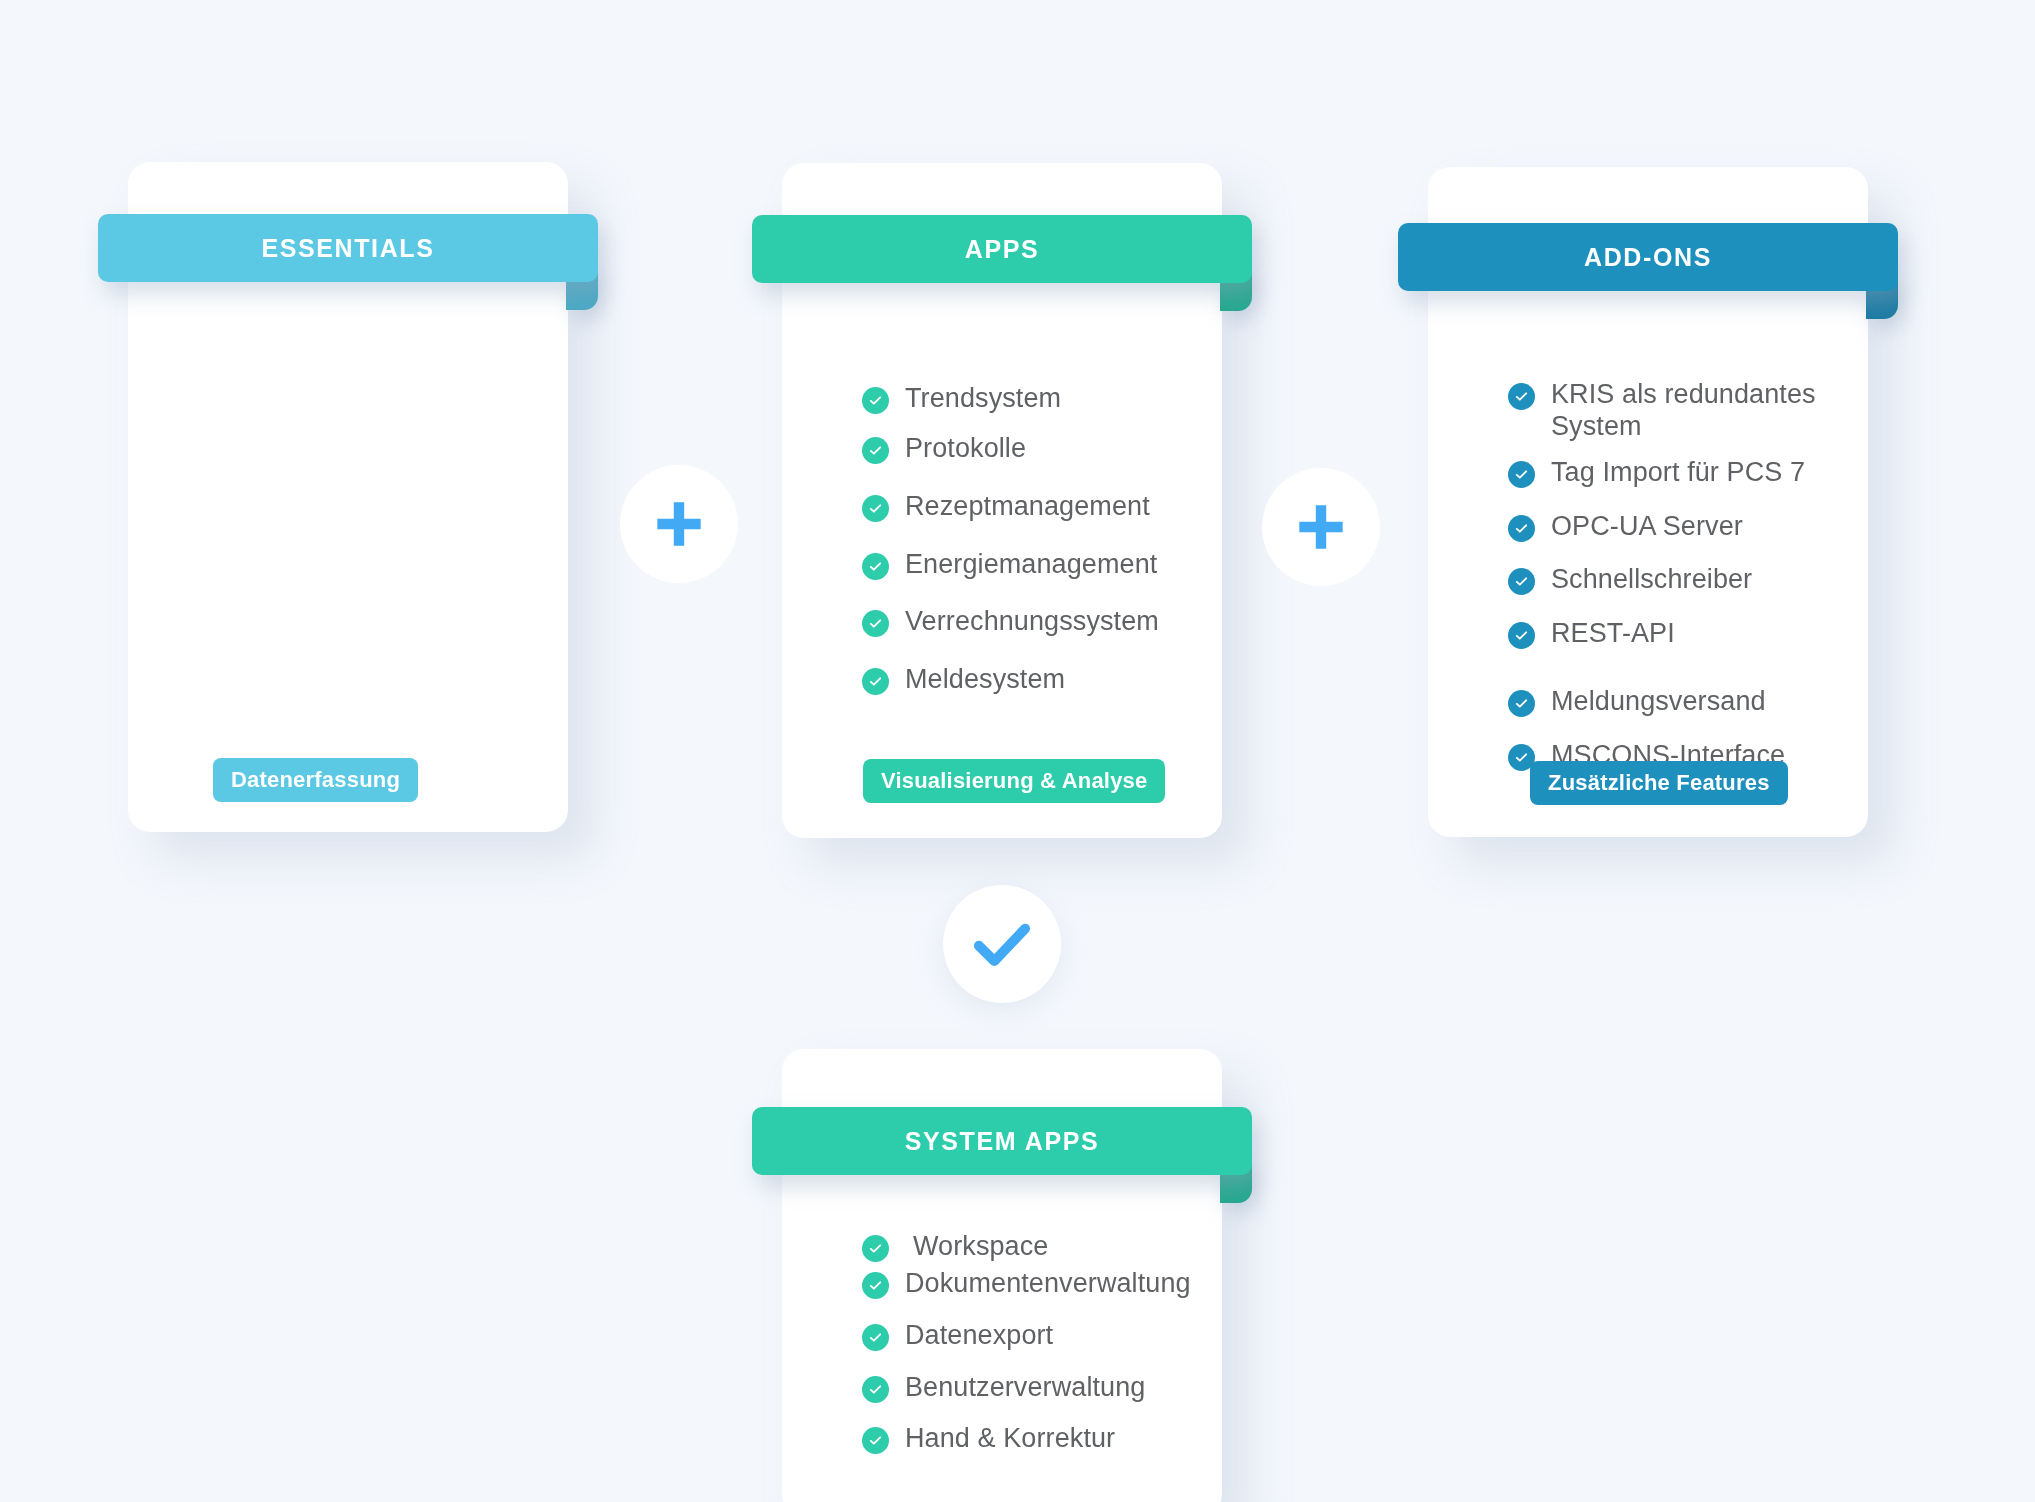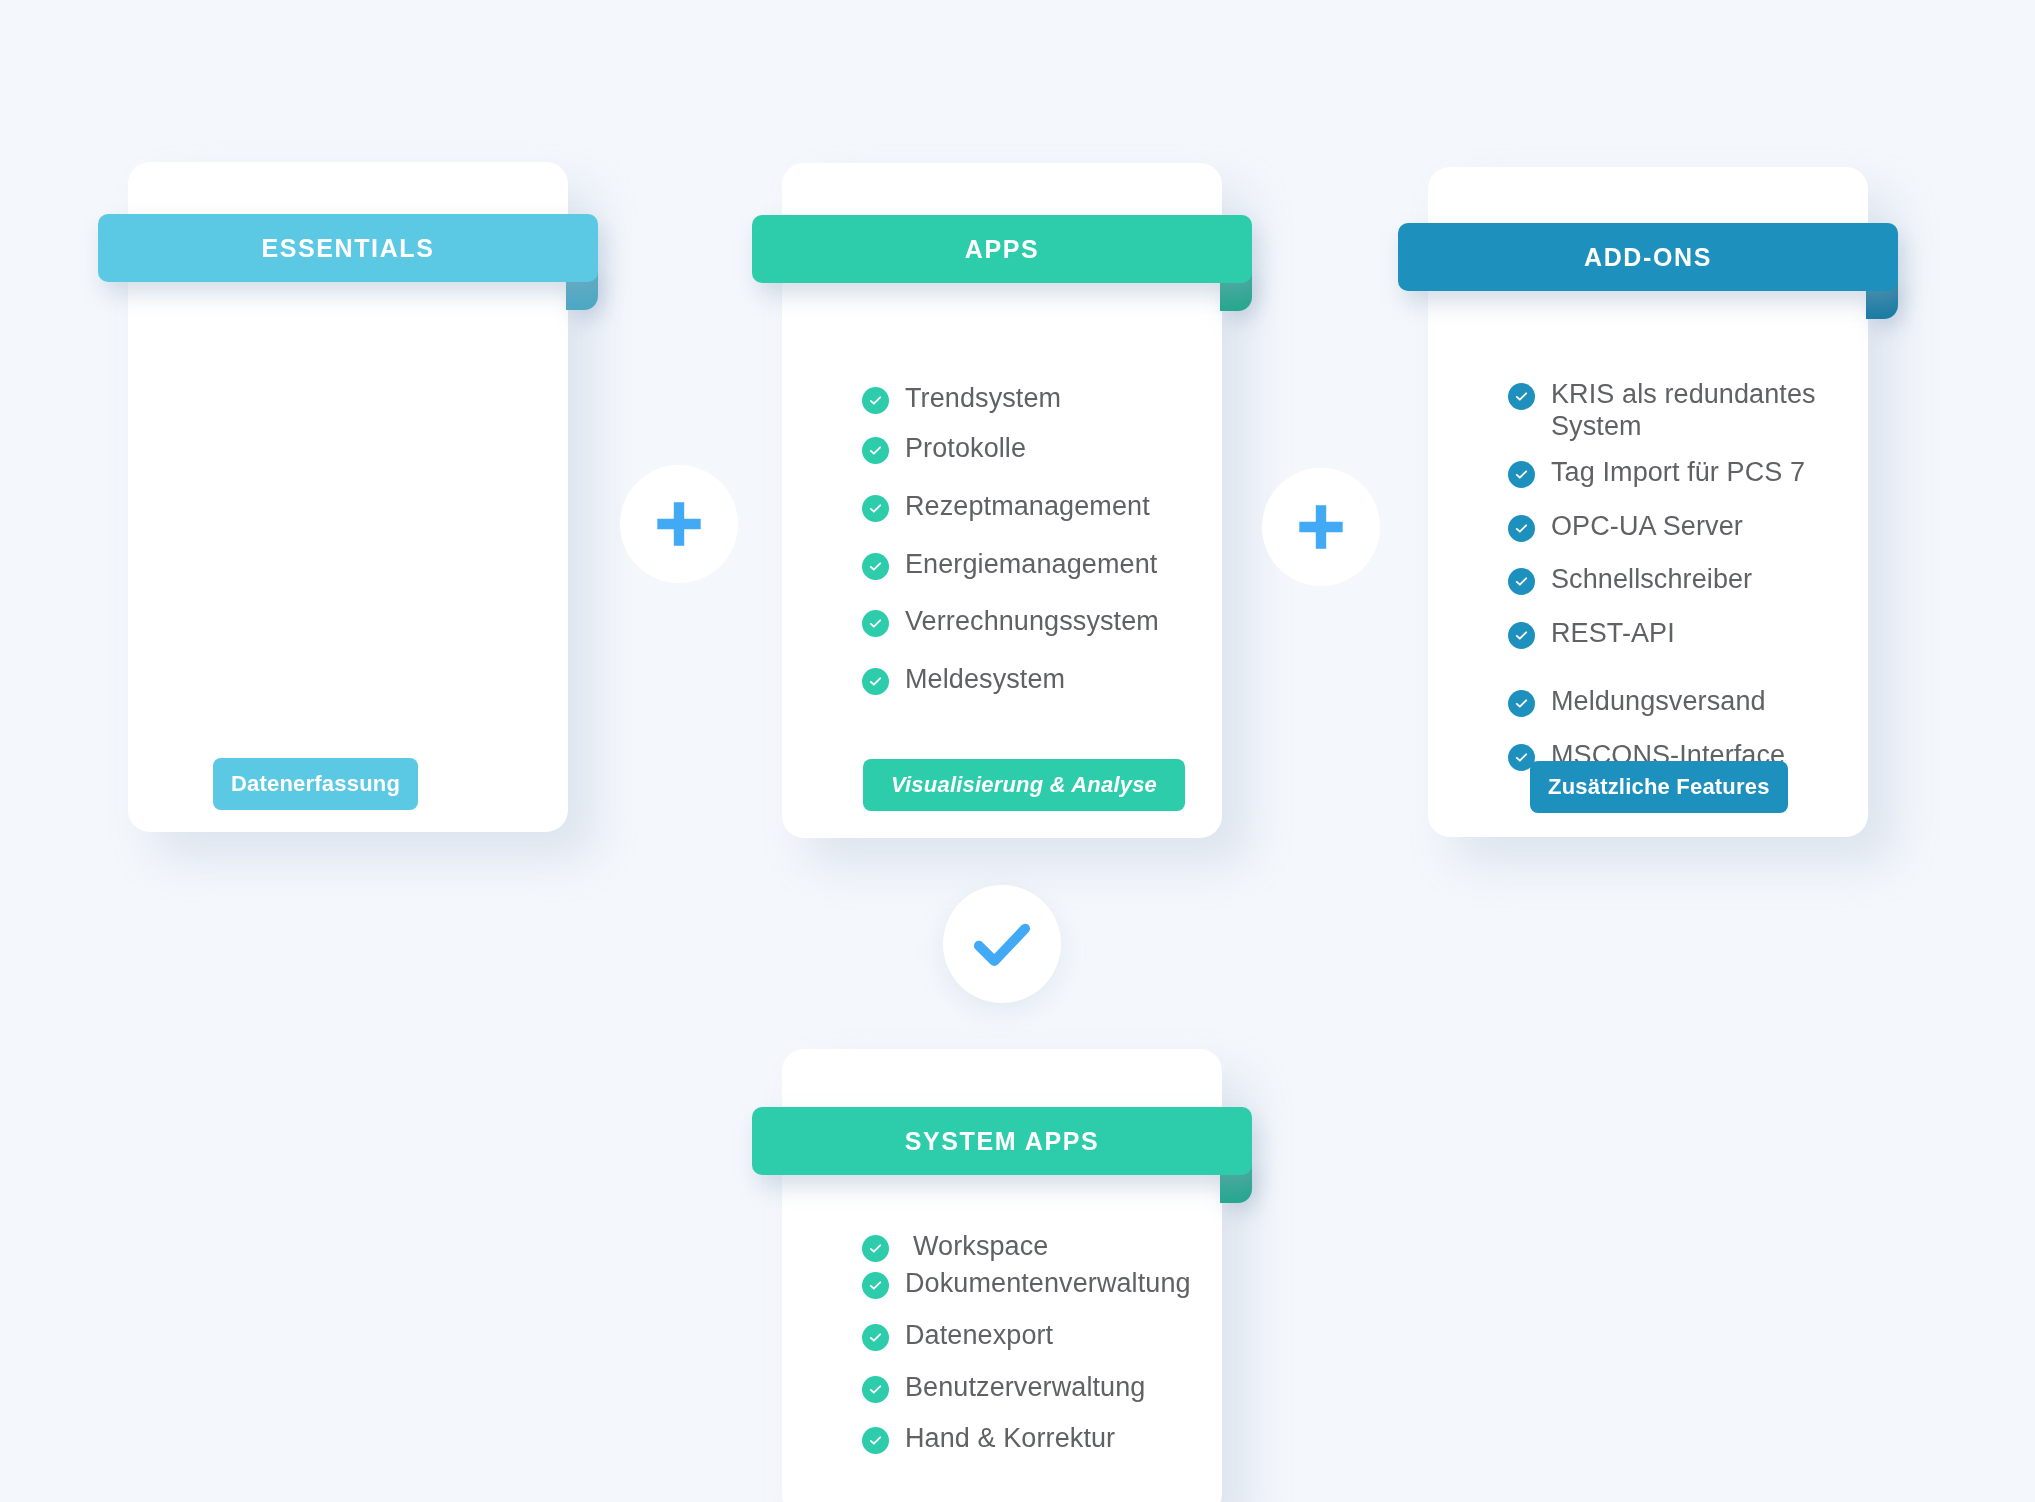--- a/index.html
+++ b/index.html
@@ -100,21 +100,21 @@
   .feature-label {
     color: #5f6164;
     font-size: 27px;
     line-height: 1.18;
     letter-spacing: 0.1px;
   }
 
   
   .pill {
     position: absolute;
-    height: 52px;
+    height: 44px;
     border-radius: 8px;
     display: inline-flex;
     align-items: center;
     justify-content: center;
     padding: 0 18px;
     color: #ffffff;
     font-size: 22px;
     font-weight: bold;
     letter-spacing: 0.2px;
     white-space: nowrap;
@@ -225,21 +225,21 @@
       <li class="feature">
         <span class="check-badge" style="background:#2dccab;">
           <svg viewBox="0 0 16 16">
               <path d="M3 8.4 L6.2 11.4 L13 4.6" fill="none" stroke="#ffffff" stroke-width="2" stroke-linecap="round" stroke-linejoin="round"></path>
             </svg>
         </span>
         <span class="feature-label">Meldesystem</span>
       </li>
     </ul>
 
-    <div class="pill" style="left:81px; top:596px; background:#2dccab; padding:0 28px;font-style:italic;">
+    <div class="pill" style="left:81px; top:596px; background:#2dccab; padding:0 18px;">
       <span>Visualisierung &amp; Analyse</span>
     </div>
   </div>
 
   <div class="connector plus" style="left:1262px; top:468px;">
     <svg class="plus-glyph" viewBox="0 0 24 24">
       <path d="M9.6 2 h4.8 v7.6 H22 v4.8 h-7.6 V22 h-4.8 v-7.6 H2 v-4.8 h7.6 Z" fill="#42a9f5"></path>
     </svg>
   </div>
 

